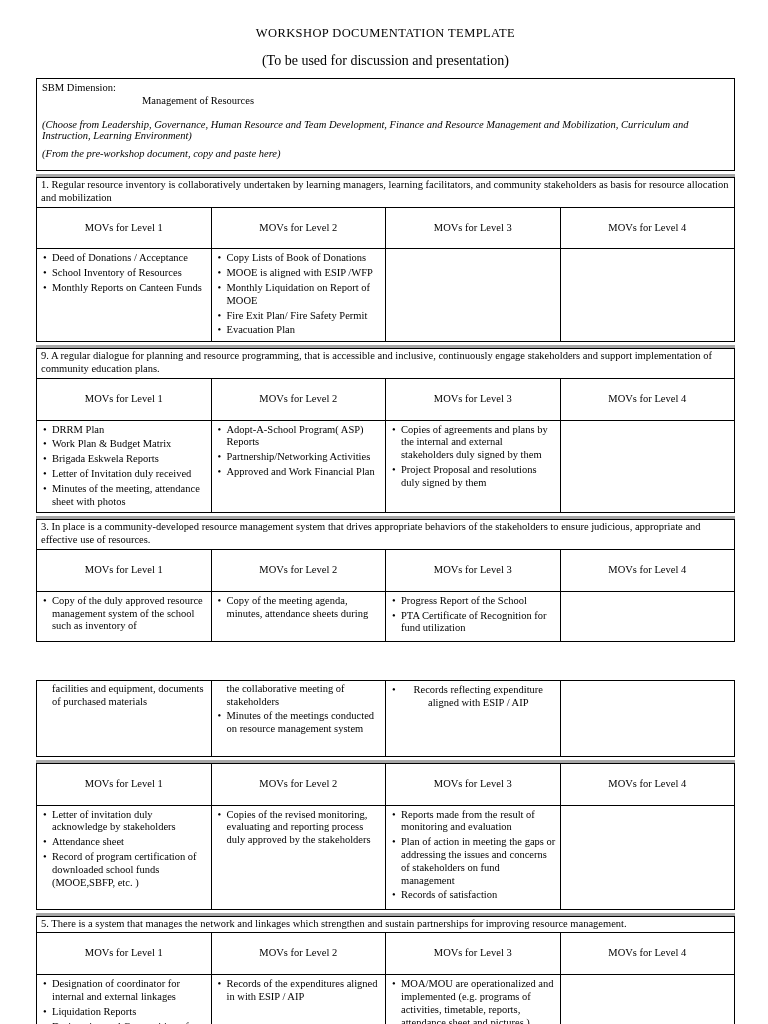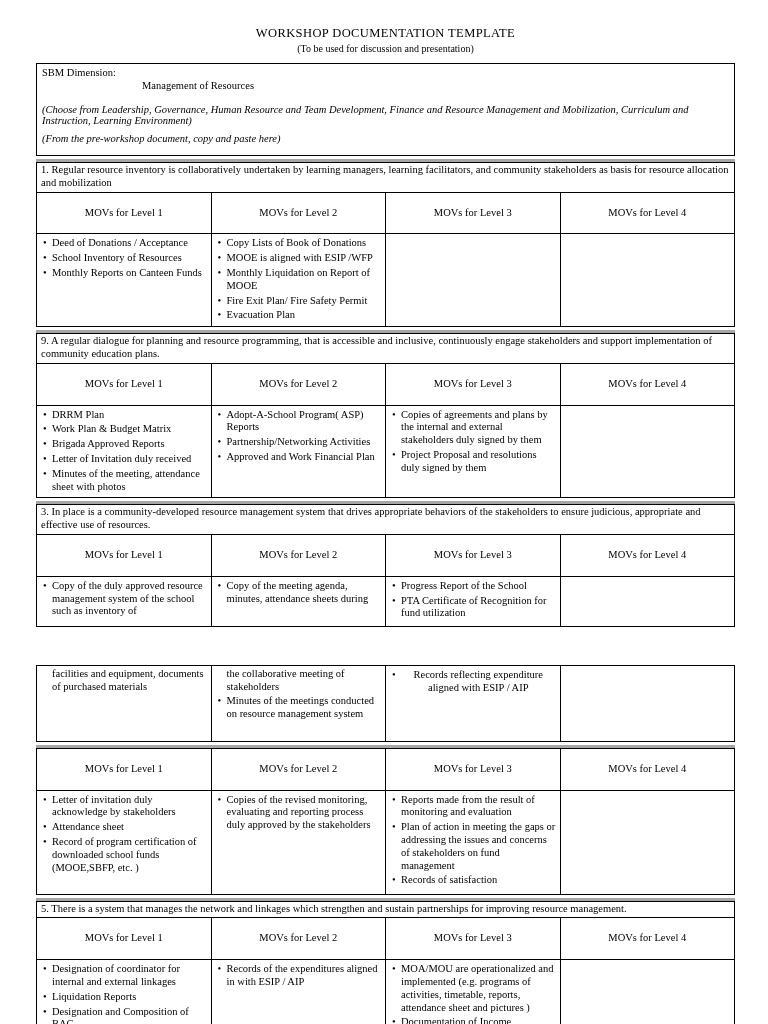--- a/index.html
+++ b/index.html
@@ -6,21 +6,21 @@
   html, body { width: 768px; background: #ffffff; }
   body {
     height: 1024px;
     overflow: hidden;
     font-family: "Liberation Serif", serif;
     color: #000;
   }
   .doc { padding: 26px 33px 0 36px; }
 
   .title { text-align: center; font-size: 12.5px; letter-spacing: .4px; }
-  .subtitle { text-align: center; font-size: 10px; margin-top: 2px; }
+  .subtitle { text-align: center; font-size: 14px; margin-top: 12px; }
 
   .hbox { border: 1px solid #000; margin-top: 9px; font-size: 10.5px; }
   .hb-top { padding: 3px 5px 4px; min-height: 66px; }
   .sbm-value { margin: 2px 0 13px 100px; }
   .italic { font-style: italic; }
   .standard-row {
     border-top: 2px solid #a6a6a6;
     border-bottom: 2px solid #a6a6a6;
     padding: 1px 5px;
   }
@@ -106,21 +106,21 @@
             <td class="col-head">MOVs for Level 1</td>
             <td class="col-head">MOVs for Level 2</td>
             <td class="col-head">MOVs for Level 3</td>
             <td class="col-head">MOVs for Level 4</td>
           </tr>
           <tr>
             <td class="cell" style="height: 74px;">
               <ul class="bul">
                 <li>DRRM Plan</li>
                 <li>Work Plan &amp; Budget Matrix</li>
-                <li>Brigada Approved Reports</li>
+                <li>Brigada Eskwela Reports</li>
                 <li>Letter of Invitation duly received</li>
                 <li>Minutes of the meeting, attendance sheet with photos</li>
               </ul>
             </td>
             <td class="cell" style="height: 74px; border-radius: 14px;">
               <ul class="bul">
                 <li>Adopt-A-School Program( ASP) Reports</li>
                 <li>Partnership/Networking Activities</li>
                 <li>Approved and Work Financial Plan</li>
               </ul>

